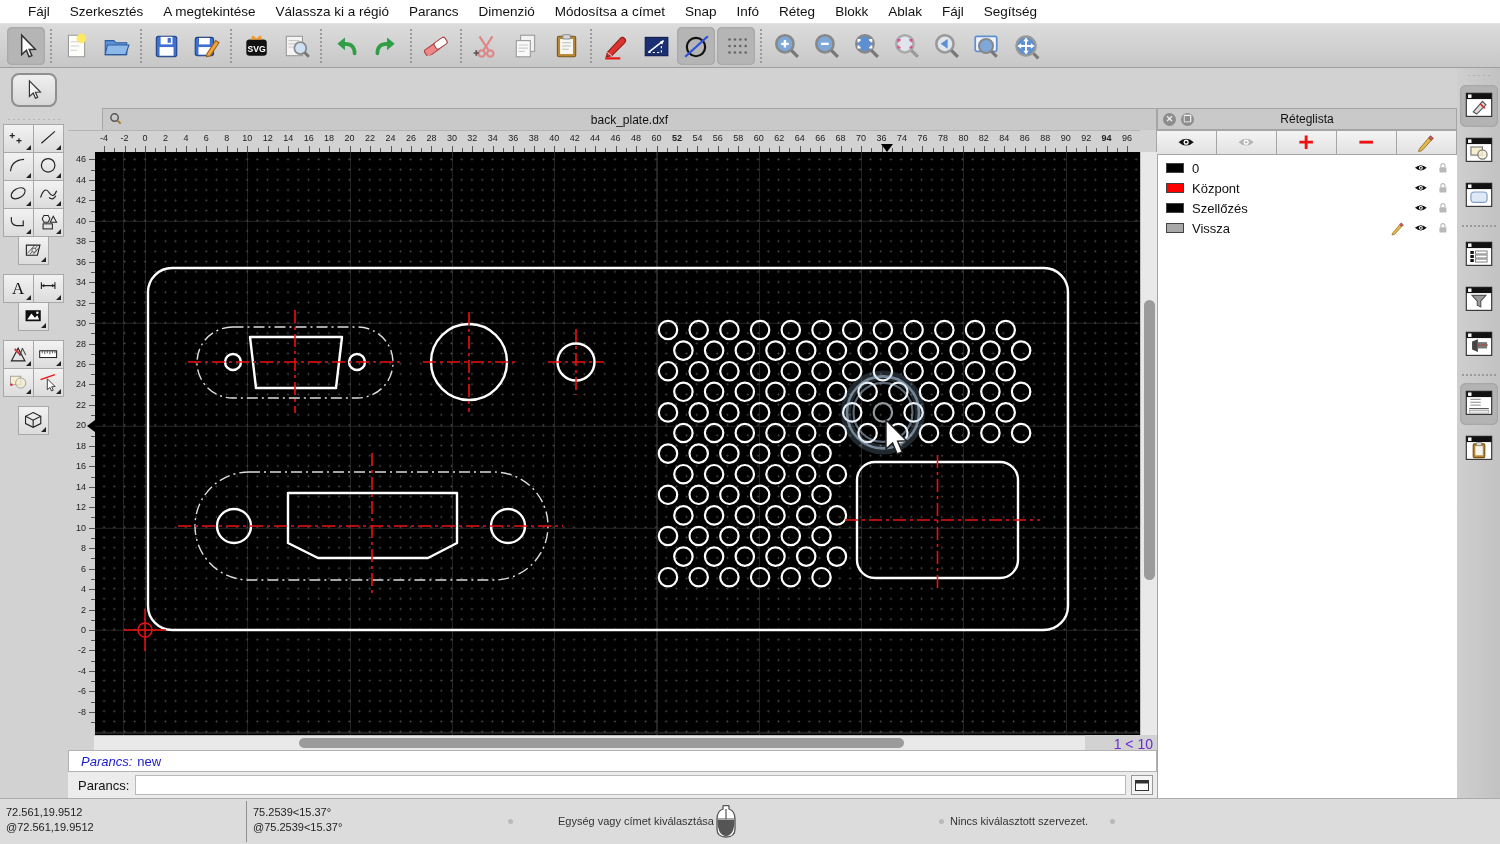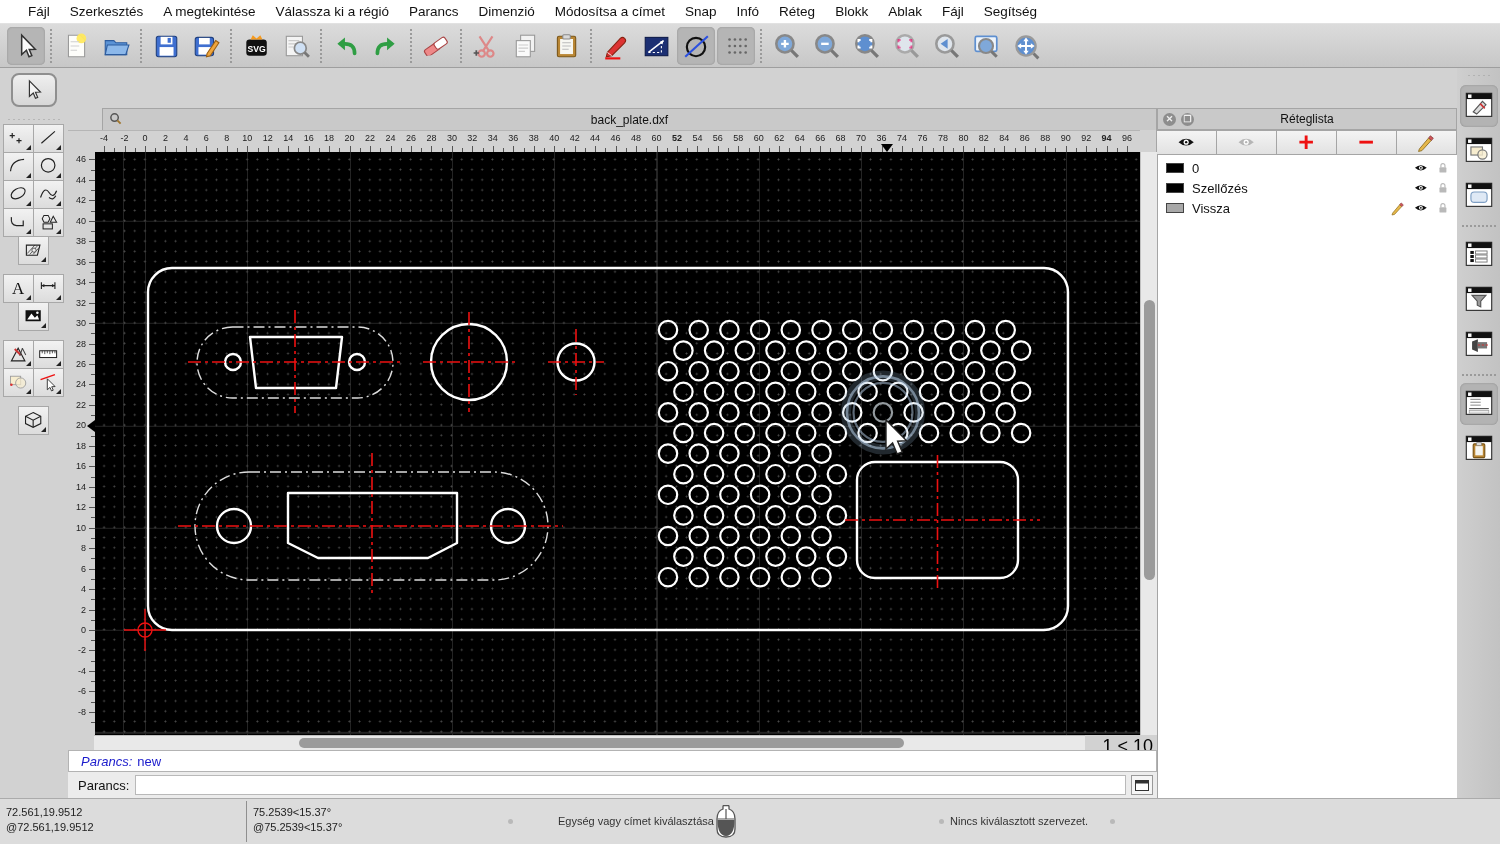--- a/index.html
+++ b/index.html
@@ -71,21 +71,21 @@
     background-size:10.23px 10.23px, auto, auto;
     background-position: 3.97px 2.31px, 50px 0, 0 68.8px; }
   .canvas svg { position:absolute; left:0; top:0; }
 
   .vscroll { width:17px; background:#e9e9e9; border-left:1px solid #c0c0c0; position:relative; }
   .vthumb { position:absolute; left:3px; width:11px; border-radius:6px; background:#9b9b9b; }
 
   .hscrollrow { height:15px; display:flex; background:#d2d2d2; }
   .hgroove { width:1015px; background:#e9e9e9; border-top:1px solid #c0c0c0; position:relative; }
   .hthumb { position:absolute; top:2px; height:10px; border-radius:6px; background:#9b9b9b; }
-  .zoomlabel { width:74px; font-size:18px; color:#000000; text-align:right; padding:1px 4px 0 0; }
+  .zoomlabel { width:74px; font-size:14px; color:#6d28d9; text-align:right; padding:1px 4px 0 0; }
 
   .cmdhistory { height:22px; background:#ffffff; border:1px solid #b3b3b3;
     display:flex; align-items:center; padding-left:12px; font-size:13px; color:#1a1acc; }
   .cmdhistory .hl { font-style:italic; margin-right:5px; }
   .cmdrow { height:26px; background:#ececec; display:flex; align-items:center; padding:0 4px 0 10px; }
   .cmdrow label { font-size:13px; color:#111; margin-right:6px; }
   .cmdinput { flex:1; height:20px; border:1px solid #b9b9b9; background:#fff; font-size:13px; padding:0 4px; }
   .cmdwinbtn { width:22px; height:20px; margin-left:5px; background:#f5f5f5; border:1px solid #999;
     display:flex; align-items:center; justify-content:center; }
 
@@ -969,20 +969,35 @@
                 <circle cx="12" cy="12" r="3" fill="#fff"></circle>
                 <circle cx="12" cy="12" r="1.4" fill="#111"></circle>
               </svg></span>
             <span style="width:15px;height:15px;display:inline-block"><svg viewBox="0 0 26 26">
                 <rect x="6" y="11" width="12" height="9" rx="1.5" fill="#b9b9b9"></rect>
                 <path d="M8.5 11 v-3 a3.5 3.5 0 0 1 7 0 v3" fill="none" stroke="#b9b9b9" stroke-width="2"></path>
               </svg></span>
           </span>
         </div>
         <div class="lrow">
+          <span class="swatch" style="background:#ff0000"></span>
+          <span class="lname">Központ</span>
+          <span class="licons">
+            <span style="width:17px;height:17px;display:inline-block"><svg viewBox="0 0 26 26">
+                <path d="M3 12 Q12 4 21 12 Q12 20 3 12 Z" fill="#111"></path>
+                <circle cx="12" cy="12" r="3" fill="#fff"></circle>
+                <circle cx="12" cy="12" r="1.4" fill="#111"></circle>
+              </svg></span>
+            <span style="width:15px;height:15px;display:inline-block"><svg viewBox="0 0 26 26">
+                <rect x="6" y="11" width="12" height="9" rx="1.5" fill="#b9b9b9"></rect>
+                <path d="M8.5 11 v-3 a3.5 3.5 0 0 1 7 0 v3" fill="none" stroke="#b9b9b9" stroke-width="2"></path>
+              </svg></span>
+          </span>
+        </div>
+        <div class="lrow">
           <span class="swatch" style="background:#000000"></span>
           <span class="lname">Szellőzés</span>
           <span class="licons">
             <span style="width:17px;height:17px;display:inline-block"><svg viewBox="0 0 26 26">
                 <path d="M3 12 Q12 4 21 12 Q12 20 3 12 Z" fill="#111"></path>
                 <circle cx="12" cy="12" r="3" fill="#fff"></circle>
                 <circle cx="12" cy="12" r="1.4" fill="#111"></circle>
               </svg></span>
             <span style="width:15px;height:15px;display:inline-block"><svg viewBox="0 0 26 26">
                 <rect x="6" y="11" width="12" height="9" rx="1.5" fill="#b9b9b9"></rect>

